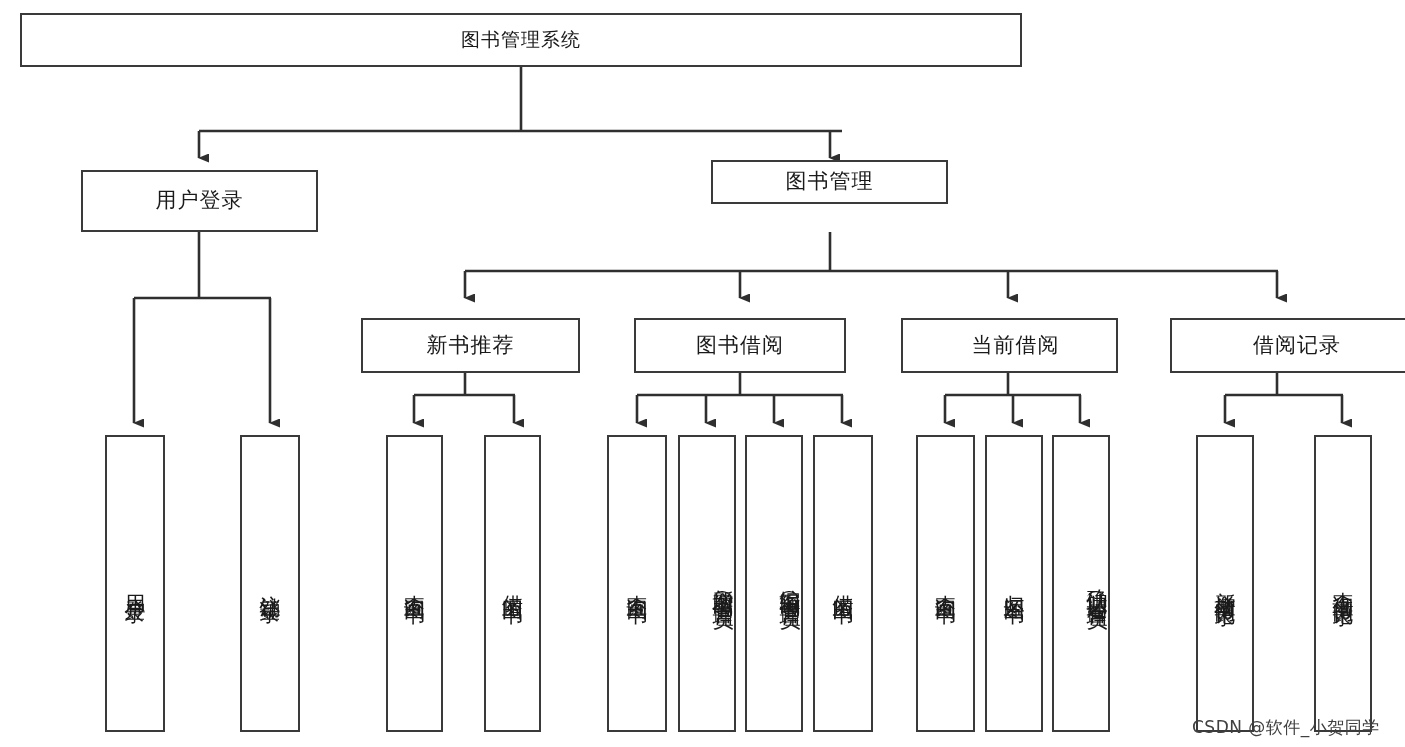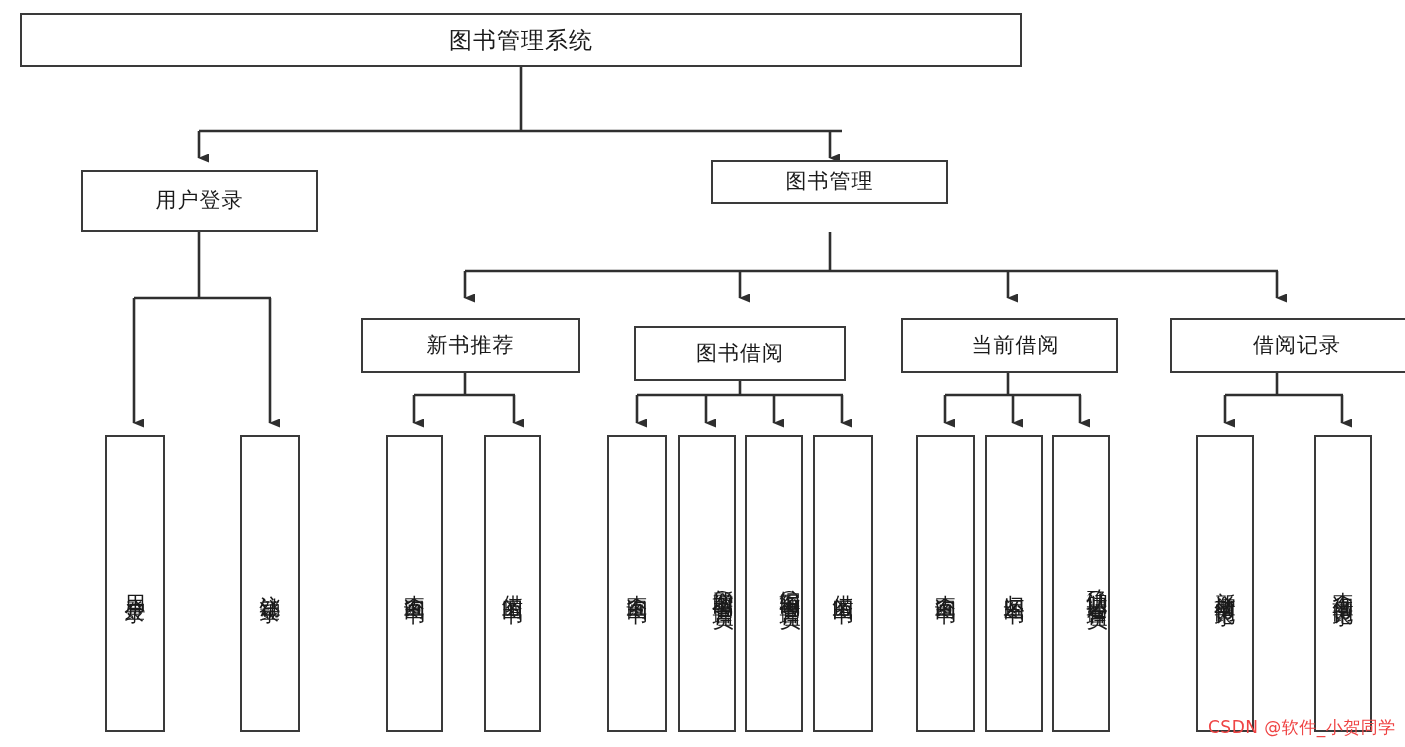--- a/index.html
+++ b/index.html
@@ -35,45 +35,44 @@
     justify-content: center;
     color: #1a1a1a;
   }
   .node-h {
     font-size: 21px;
     letter-spacing: 1px;
     line-height: 1.1;
     white-space: nowrap;
   }
   .node-root {
-    font-size: 23px;
+    font-size: 19px;
     letter-spacing: 1px;
   }
   .node-v {
     writing-mode: vertical-rl;
     text-orientation: upright;
     font-size: 21px;
     letter-spacing: 3px;
     line-height: 1.05;
     align-items: flex-start;
     justify-content: center;
     padding-top: 4px;
     text-align: left;
   }
   .node-v.mid {
     align-items: center;
     padding-top: 0;
   }
   .watermark {
     position: absolute;
     font-size: 17px;
-    color: #ef4444;
+    color: #404040;
     white-space: nowrap;
     letter-spacing: 0.5px;
-    margin-left: 16px;
   }
 </style>
 </head>
 <body>
 
 <div id="canvas">
 
   <svg class="wires" viewBox="0 0 1405 747">
     <defs>
       <marker id="arrow" markerWidth="9" markerHeight="11" refX="4.5" refY="10" orient="auto" markerUnits="userSpaceOnUse">
@@ -131,21 +130,21 @@
   <div class="node node-h" style="left:81px; top:170px; width:237px; height:62px;">
     <span>用户登录</span>
   </div>
   <div class="node node-h" style="left:711px; top:160px; width:237px; height:44px;">
     <span>图书管理</span>
   </div>
 
   <div class="node node-h" style="left:361px; top:318px; width:219px; height:55px;">
     <span>新书推荐</span>
   </div>
-  <div class="node node-h" style="left:634px; top:318px; width:212px; height:55px;margin-top:8px;">
+  <div class="node node-h" style="left:634px; top:318px; width:212px; height:55px;">
     <span>图书借阅</span>
   </div>
   <div class="node node-h" style="left:901px; top:318px; width:217px; height:55px;padding-left:12px;">
     <span>当前借阅</span>
   </div>
   <div class="node node-h" style="left:1170px; top:318px; width:254px; height:55px;">
     <span>借阅记录</span>
   </div>
 
   <div class="node node-v mid" style="left:105px; top:435px; width:60px; height:297px;">

